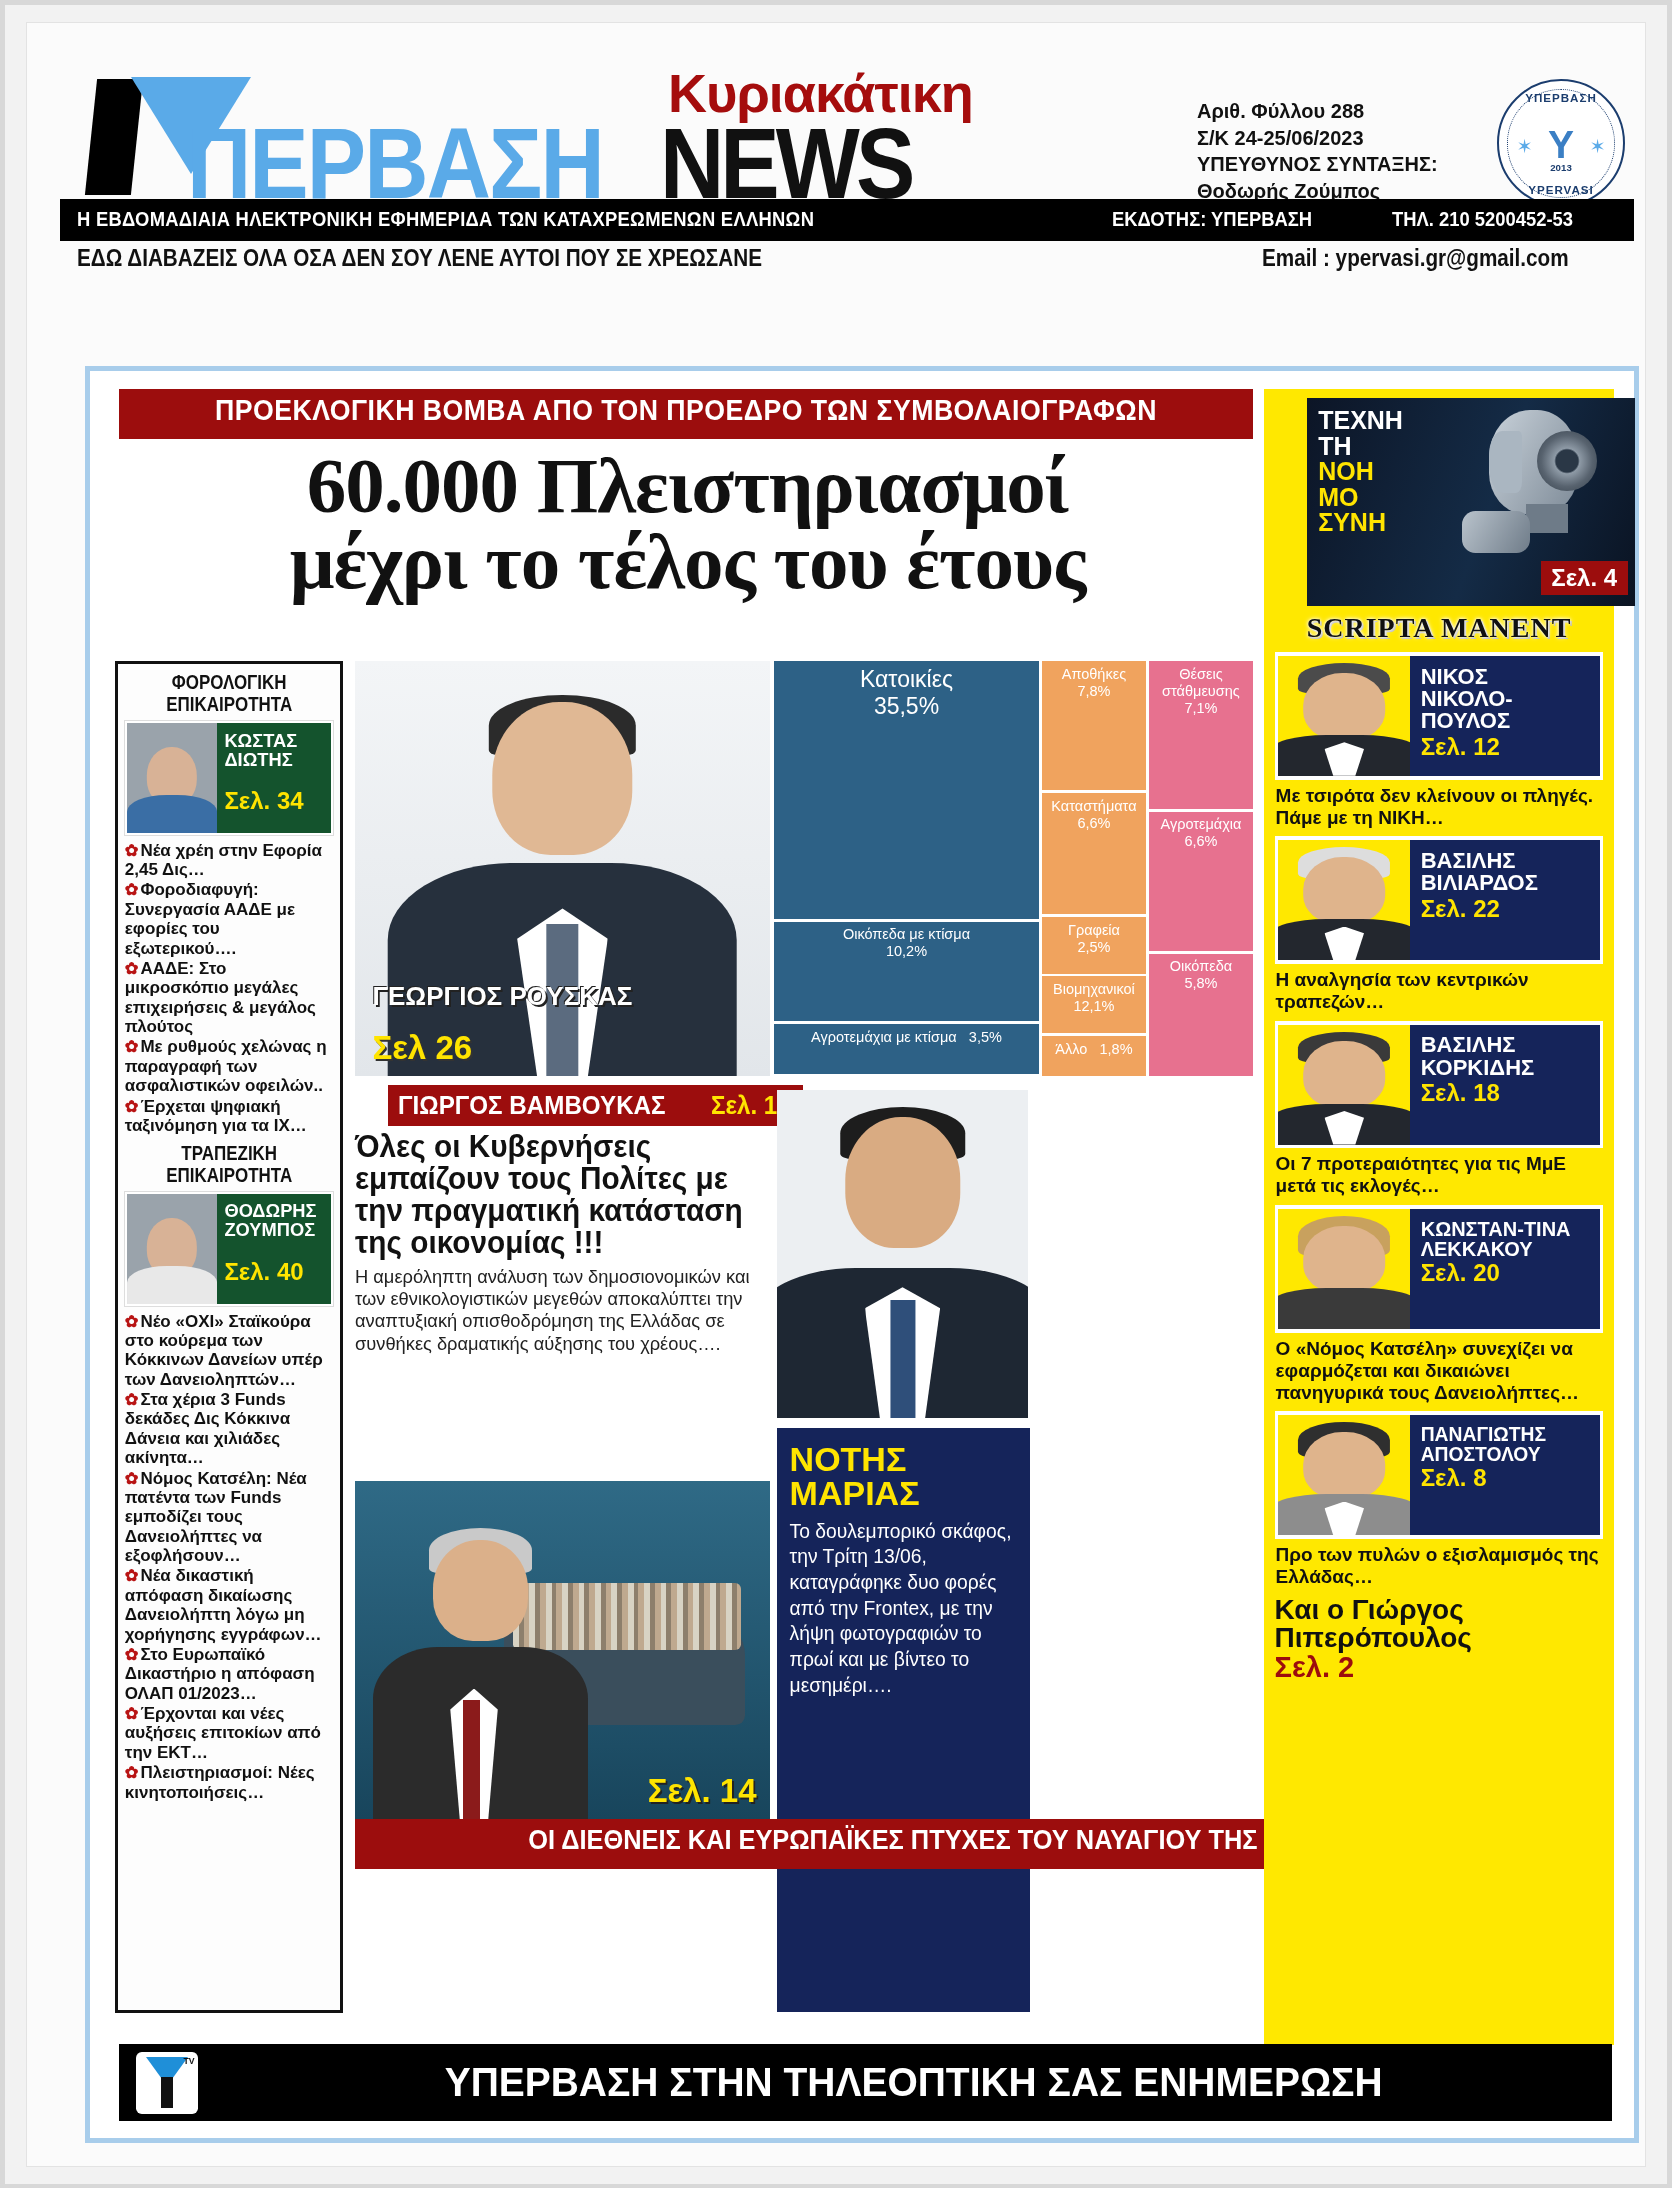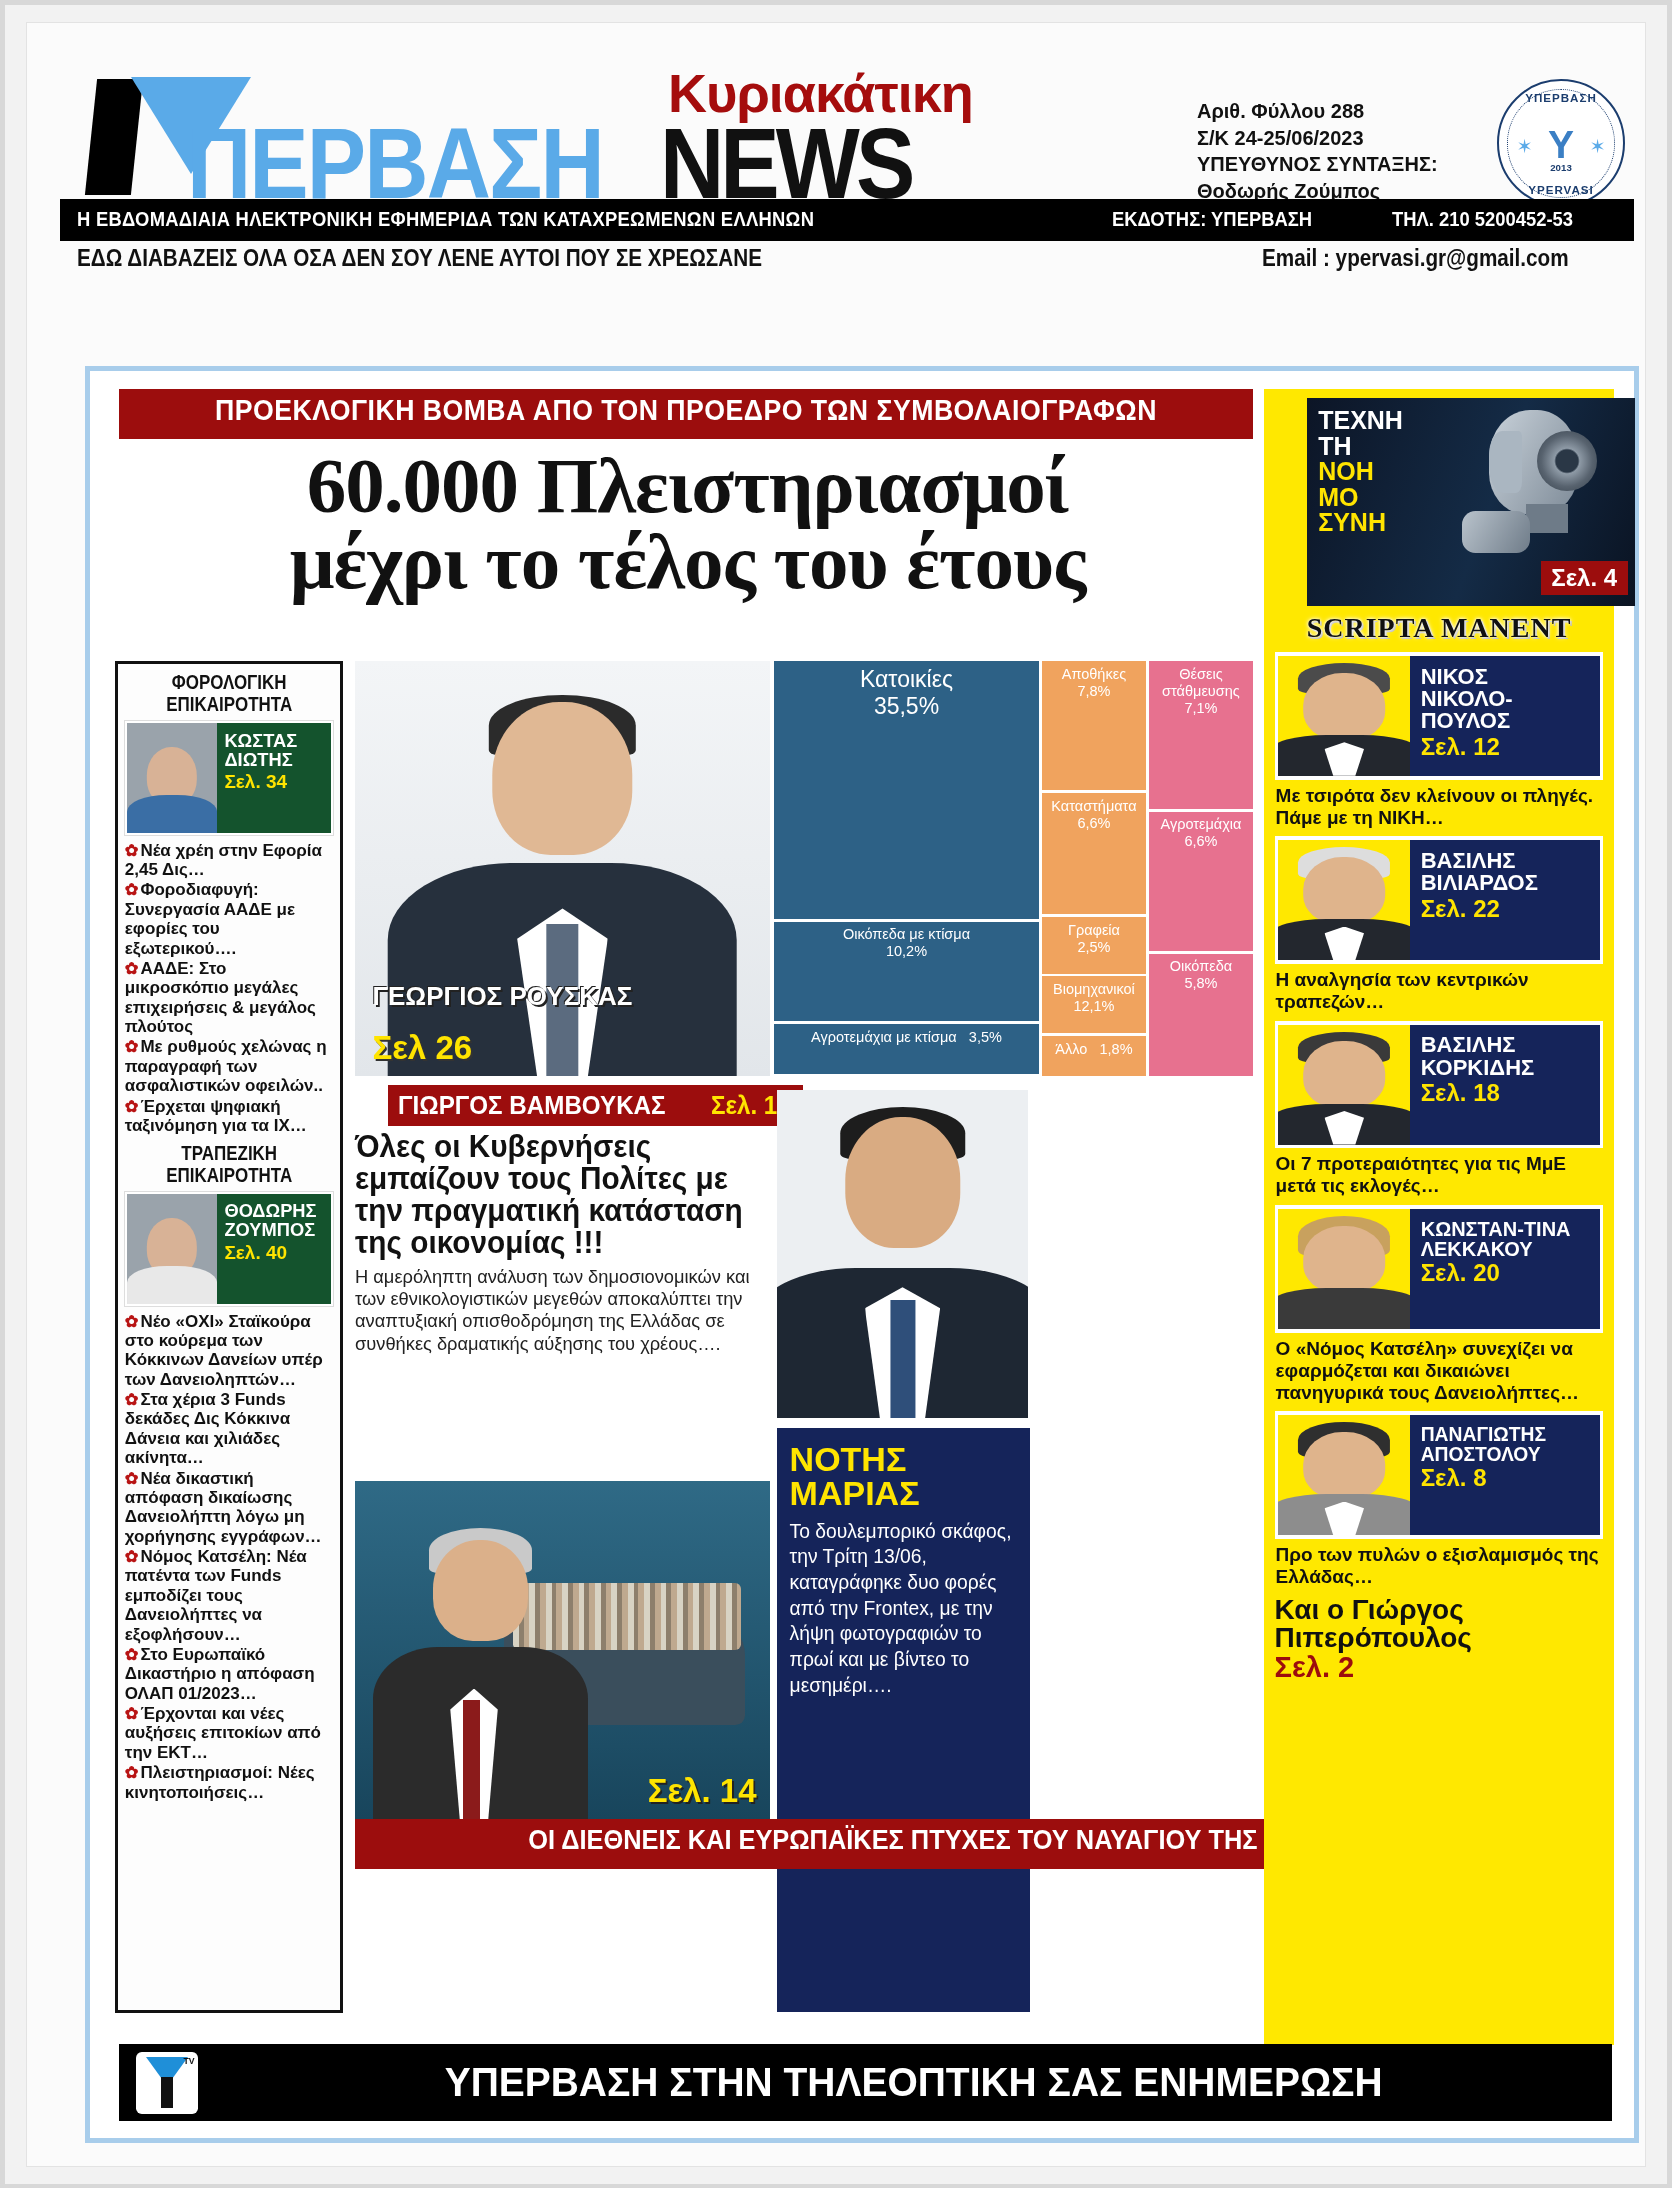--- a/index.html
+++ b/index.html
@@ -50,21 +50,21 @@
 
   
   .lcol{position:absolute;left:25px;top:290px;width:228px;height:1352px;border:3.9px solid #111;background:#fdfdfd;box-sizing:border-box;padding:5.8px 6.8px;}
   .sec-title{font-size:19.3px;font-weight:bold;color:#111;text-align:center;transform:scaleX(0.88);margin:1.9px 0 4.8px;letter-spacing:0px;}
   .au-card{width:100%;height:114px;border:2.9px solid #fff;box-sizing:border-box;display:flex;background:#14532d;margin-bottom:5.8px;box-shadow:0 0 0 1px #ddd;}
   .au-photo{width:44%;background:#9aa3ab;position:relative;overflow:hidden;}
   .au-photo .head{position:absolute;left:50%;top:22%;width:56%;height:54%;transform:translateX(-50%);border-radius:48% 48% 44% 44%;background:#d8b296;}
   .au-photo .body{position:absolute;left:50%;bottom:0;width:100%;height:34%;transform:translateX(-50%);border-radius:44% 44% 0 0;background:#3a6ea5;}
   .au-photo.dark .body{background:#e8e8e8;}
   .au-txt{flex:1;color:#fff;padding:7.7px 3.9px 0 7.7px;font-size:18.3px;font-weight:bold;line-height:1.04;transform:none;}
-  .au-txt .pg{color:#ffe400;font-size:19px;margin-top:3px;}
+  .au-txt .pg{color:#ffe400;font-size:24px;margin-top:20px;}
   .bullets{font-size:17px;line-height:1.14;color:#111;font-weight:bold;}
   .bullets div{margin-bottom:1px;}
   .bul::before{content:"\273F";color:#b81414;font-size:16.4px;margin-right:1.9px;}
 
   
   .center-photo{position:absolute;left:265px;top:290px;width:415px;height:415px;background:linear-gradient(180deg,#f3f5f7,#e2e6ea);overflow:hidden;}
   .cp-man{position:absolute;left:8%;bottom:0;width:84%;height:92%;}
   .cp-man .h{position:absolute;left:50%;top:2%;width:40%;height:40%;transform:translateX(-50%);border-radius:48% 48% 42% 42%;background:#e0b894;}
   .cp-man .hair{position:absolute;left:50%;top:0%;width:42%;height:16%;transform:translateX(-50%);border-radius:50% 50% 10% 10%;background:#2b2b2b;}
   .cp-man .suit{position:absolute;left:50%;bottom:0;width:100%;height:56%;transform:translateX(-50%);border-radius:36% 36% 0 0;background:#26303d;}
@@ -243,22 +243,22 @@
             </div>
         <div class="au-txt">
           <div>ΘΟΔΩΡΗΣ</div>
           <div>ΖΟΥΜΠΟΣ</div>
           <div class="pg">Σελ. 40</div>
         </div>
       </div>
       <div class="bullets">
         <div class="bul">Νέο «ΟΧΙ» Σταϊκούρα στο κούρεμα των Κόκκινων Δανείων υπέρ των Δανειοληπτών…</div>
         <div class="bul">Στα χέρια 3 Funds δεκάδες Δις Κόκκινα Δάνεια και χιλιάδες ακίνητα…</div>
+        <div class="bul">Νόμος Κατσέλη: Νέα πατέντα των Funds εμποδίζει τους Δανειολήπτες να εξοφλήσουν…</div>
         <div class="bul">Νέα δικαστική απόφαση δικαίωσης Δανειολήπτη λόγω μη χορήγησης εγγράφων…</div>
-        <div class="bul">Νόμος Κατσέλη: Νέα πατέντα των Funds εμποδίζει τους Δανειολήπτες να εξοφλήσουν…</div>
         <div class="bul">Στο Ευρωπαϊκό Δικαστήριο η απόφαση ΟΛΑΠ 01/2023…</div>
         <div class="bul">Έρχονται και νέες αυξήσεις επιτοκίων από την ΕΚΤ…</div>
         <div class="bul">Πλειστηριασμοί: Νέες κινητοποιήσεις…</div>
       </div>
     </div>
 
     <div class="center-photo">
       <div class="cp-man">
         <div class="hair"></div>
             <div class="h"></div>

